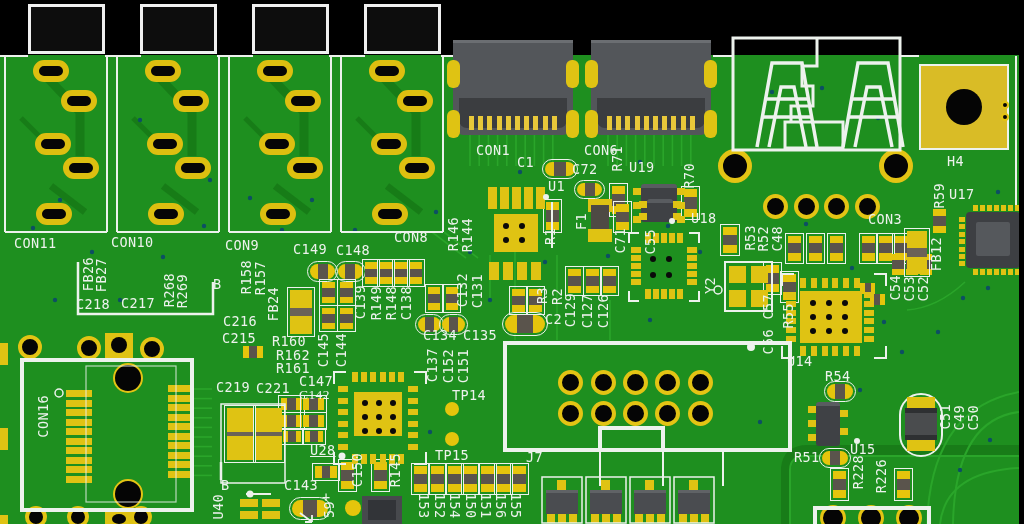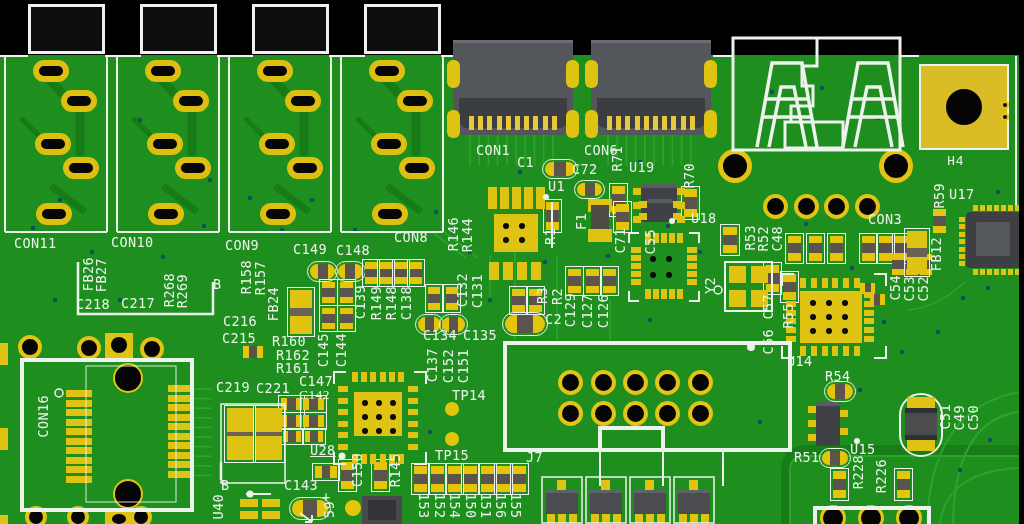--- a/index.html
+++ b/index.html
@@ -559,21 +559,21 @@
     <span class="l" style="left: 336px; top: 244px;">C148</span>
     <span class="l" style="left: 476px; top: 144px;">CON1</span>
     <span class="l" style="left: 584px; top: 144px;">CON6</span>
     <span class="l" style="left: 517px; top: 156px;">C1</span>
     <span class="l" style="left: 572px; top: 163px;">C72</span>
     <span class="l" style="left: 548px; top: 180px;">U1</span>
     <span class="l" style="left: 629px; top: 161px;">U19</span>
     <span class="l" style="left: 691px; top: 212px;">U18</span>
     <span class="l" style="left: 868px; top: 213px;">CON3</span>
     <span class="l" style="left: 949px; top: 188px;">U17</span>
-    <span class="l" style="left: 947px; top: 155px; font-family: Liberation Mono, monospace;">H4</span>
+    <span class="l" style="left: 947px; top: 155px;">H4</span>
     <span class="l" style="left: 76px; top: 298px;">C218</span>
     <span class="l" style="left: 121px; top: 297px;">C217</span>
     <span class="l" style="left: 213px; top: 278px;">B</span>
     <span class="l" style="left: 223px; top: 315px;">C216</span>
     <span class="l" style="left: 222px; top: 332px;">C215</span>
     <span class="l" style="left: 272px; top: 335px;">R160</span>
     <span class="l" style="left: 276px; top: 349px;">R162</span>
     <span class="l" style="left: 276px; top: 362px;">R161</span>
     <span class="l" style="left: 423px; top: 329px;">C134</span>
     <span class="l" style="left: 463px; top: 329px;">C135</span>

